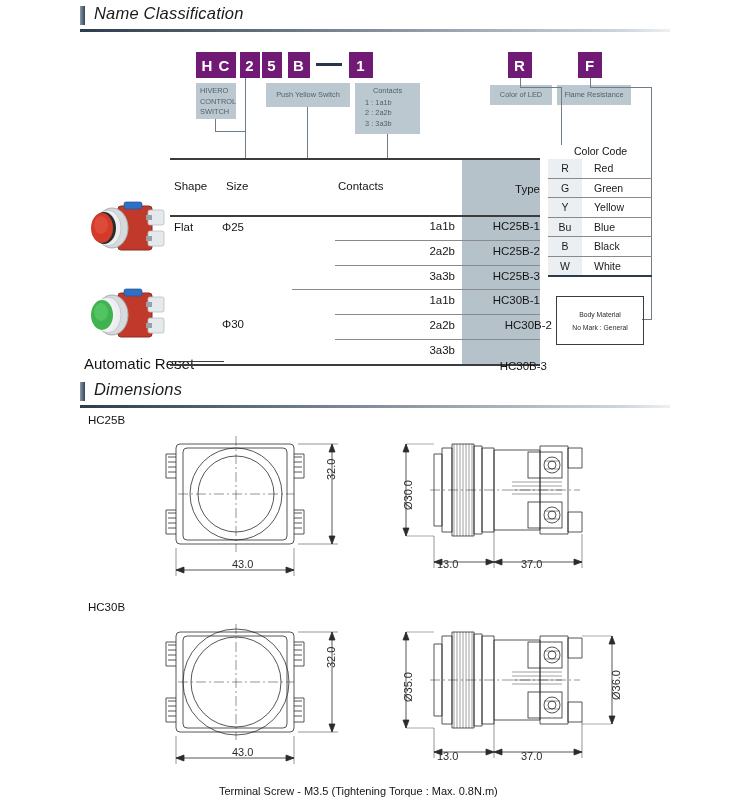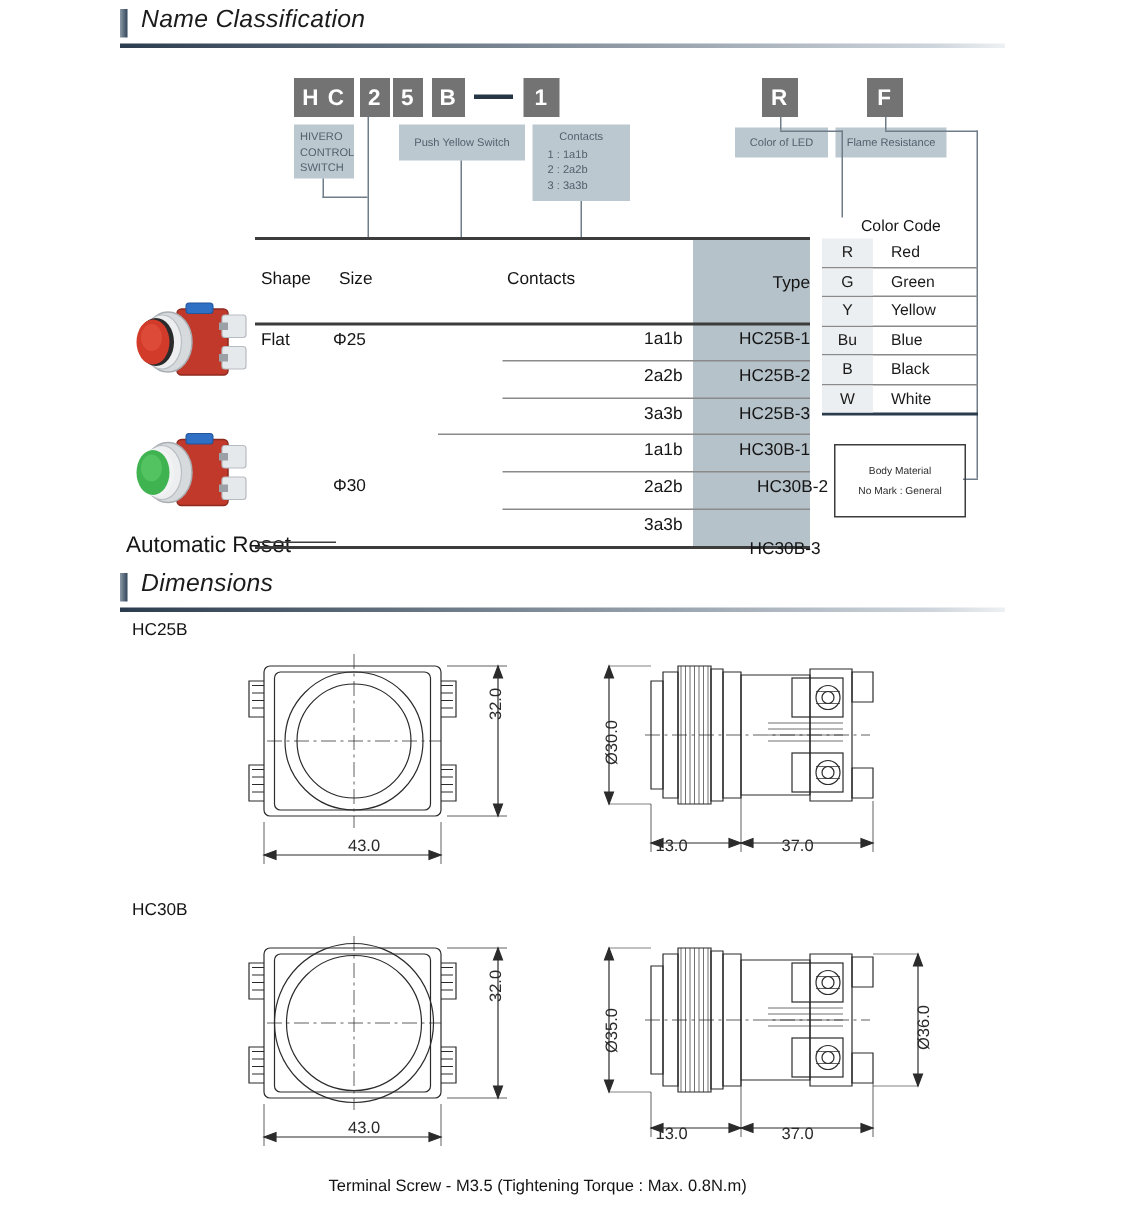--- a/index.html
+++ b/index.html
@@ -12,21 +12,21 @@
   
   .sec-head{position:absolute;left:80px;width:590px;height:30px;}
   .sec-bar{position:absolute;left:0;top:2px;width:5px;height:19px;
     background:linear-gradient(to right,#8d9aa6,#30445a);}
   .sec-title{position:absolute;left:14px;top:0px;font-size:16.5px;font-style:italic;
     letter-spacing:.2px;color:#1b1b1b;white-space:nowrap;}
   .sec-rule{position:absolute;left:0;top:25px;width:590px;height:3px;
     background:linear-gradient(to right,#2b3c4e,#ced5dc 92%,#eef1f3);}
 
   
-  .codebox{position:absolute;background:#737373;color:#fff;
+  .codebox{position:absolute;background:#701a75;color:#fff;
     display:flex;align-items:center;justify-content:center;
     font-size:15px;font-weight:bold;letter-spacing:1px;}
   .descbox{position:absolute;background:#bcc8d0;color:#51616d;
     font-size:7.4px;line-height:10.5px;padding:3px 4px;box-sizing:border-box;}
   .descbox.ctr{text-align:center;}
   .dash{position:absolute;background:#263645;}
 
   
   .ln{position:absolute;background:#6f7d89;}
   .lnv{width:1px;} .lnh{height:1px;}

